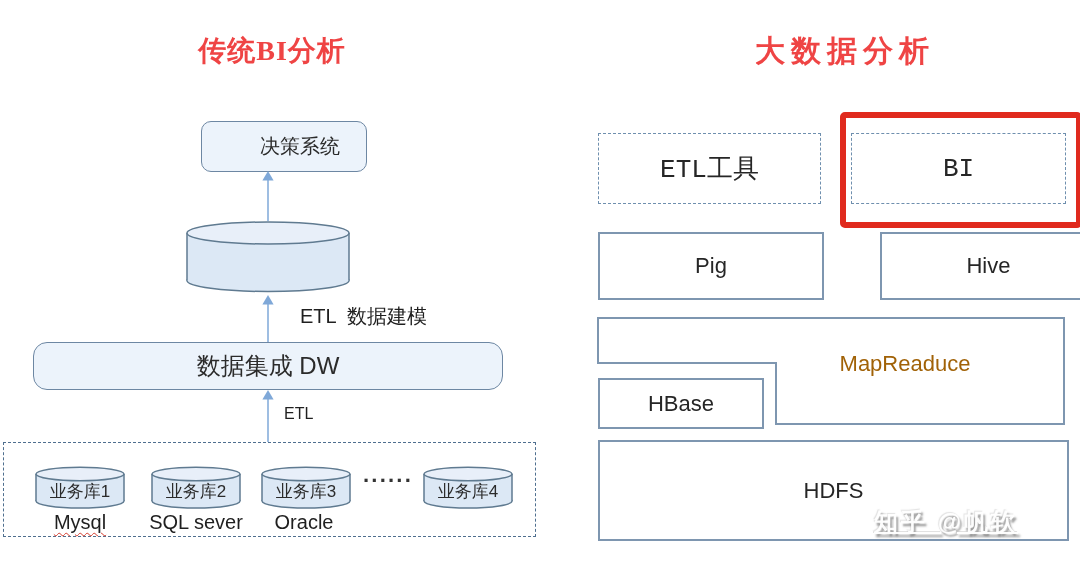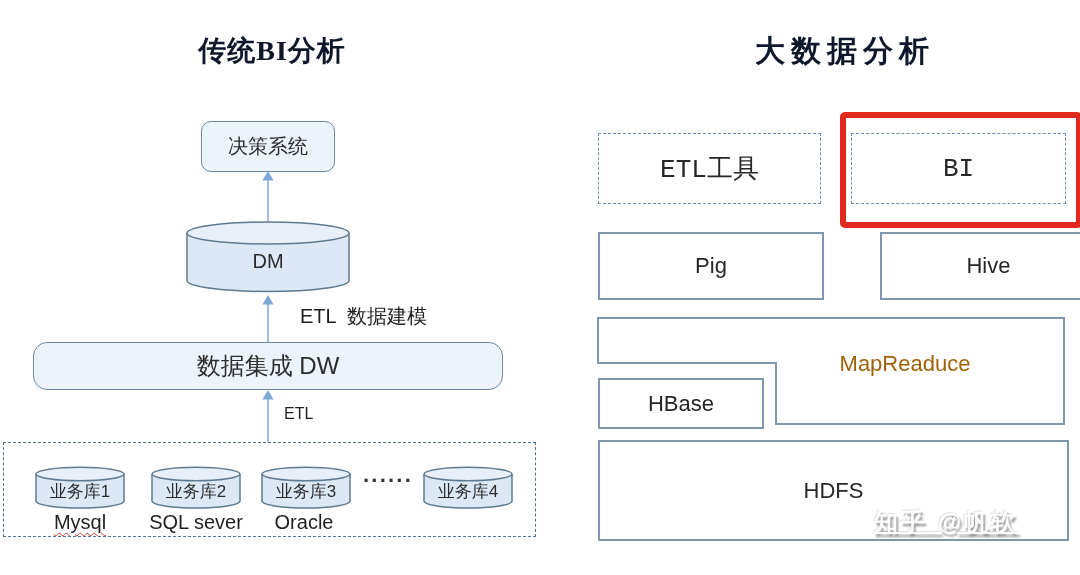--- a/index.html
+++ b/index.html
@@ -2,32 +2,32 @@
 <html style="--accent-red: #e02a1e; --box-border: #7e96b0; --dash-border: #6f8fae; --dark-dash-border: #4f6f8f; --slate-border: #6d87a3; --shape-border: #5f7a90; --fill-light: #dce8f5; --fill-top: #e8eff9; --fill-lighter: #ecf3fb; --arrow: #7fa8d8; --text: #2d2d2d;"><head>
 <meta charset="utf-8">
 <style>
   html,body{margin:0;padding:0;background:#fff;}
   .stage{
     position:relative;width:1080px;height:575px;background:#fff;overflow:hidden;
     font-family:"Liberation Sans","DejaVu Sans",sans-serif;color:var(--text,#2d2d2d);
   }
   .title{
     position:absolute;font-family:"Liberation Serif","DejaVu Serif",serif;
-    font-weight:700;color:#0f172a;text-align:center;white-space:nowrap;
+    font-weight:700;color:#ef4444;text-align:center;white-space:nowrap;
   }
   .left-title{left:122px;top:32px;width:300px;font-size:28px;letter-spacing:1px;}
   .right-title{left:695px;top:31px;width:300px;font-size:30px;letter-spacing:6px;}
 
   
   .rbox{
     position:absolute;display:flex;align-items:center;justify-content:center;
     background:var(--fill-lighter);border:1.5px solid var(--slate-border);
     border-radius:10px;color:#2b2b2b;
   }
-  .decision{left:201px;top:121px;width:132px;height:49px;font-size:20px;}
+  .decision{left:201px;top:121px;width:132px;height:49px;font-size:20px;padding-left:32px;}
   .dw{left:33px;top:342px;width:468px;height:46px;font-size:24px;border-radius:14px;}
 
   
   .box{
     position:absolute;display:flex;align-items:center;justify-content:center;
     background:#fff;color:#262626;font-size:22px;
   }
   .box.solid{border:2px solid var(--box-border);}
   .box.dashedb{border:1.5px dashed var(--dash-border);font-size:26px;font-family:Liberation Mono, monospace;}
   .etl-tools{left:598px;top:133px;width:221px;height:69px;}
@@ -112,21 +112,20 @@
     </svg>
 
     <div class="cyl" style="left:185px;top:221px;width:166px;height:72px">
       <svg viewBox="0 0 166 72">
         <ellipse class="cyl-fill" cx="83" cy="59.5" rx="81" ry="11"></ellipse>
         <rect class="cyl-rect" x="2" y="12" width="162" height="47.5"></rect>
         <line class="cyl-stroke" x1="2" y1="12" x2="2" y2="59.5"></line>
         <line class="cyl-stroke" x1="164" y1="12" x2="164" y2="59.5"></line>
         <ellipse class="cyl-topface" cx="83" cy="12" rx="81" ry="11"></ellipse>
       </svg>
-      <div class="cyl-label dm-label">DM</div>
     </div>
 
     <svg class="arrow" style="left:261px;top:295px;width:14px;height:47px" viewBox="0 0 14 47">
       <polygon points="7,0 12.6,9.6 1.4,9.6"></polygon>
       <line x1="7" y1="9" x2="7" y2="47"></line>
     </svg>
 
     <div class="flabel etl-model">ETL  数据建模</div>
 
     <div class="rbox dw">

